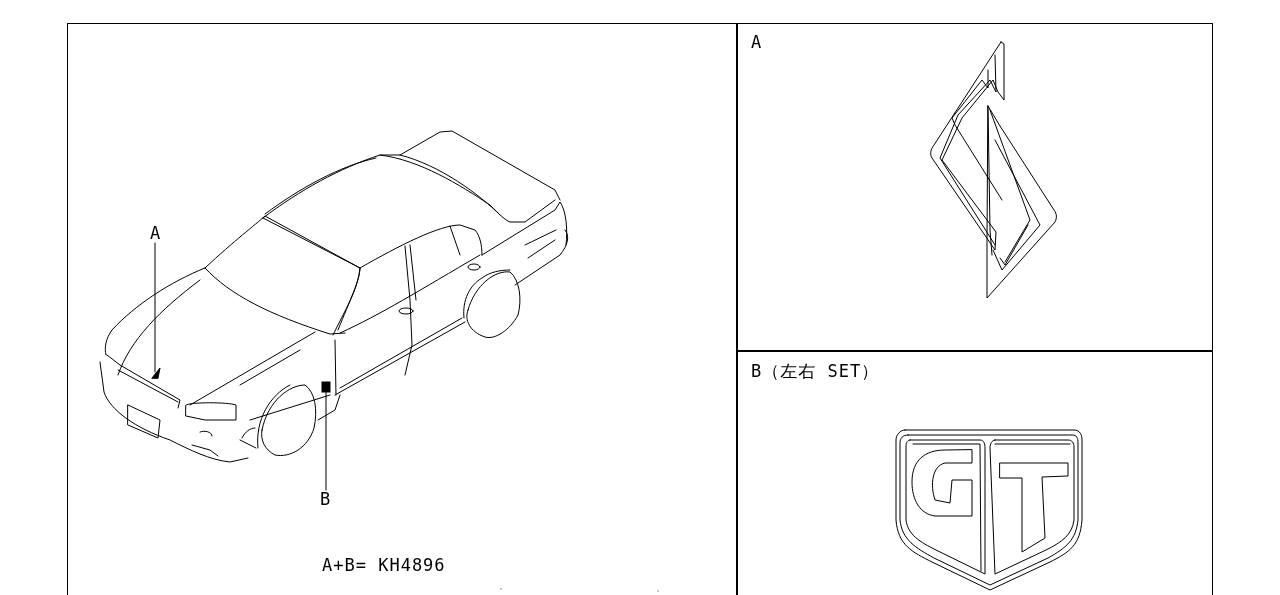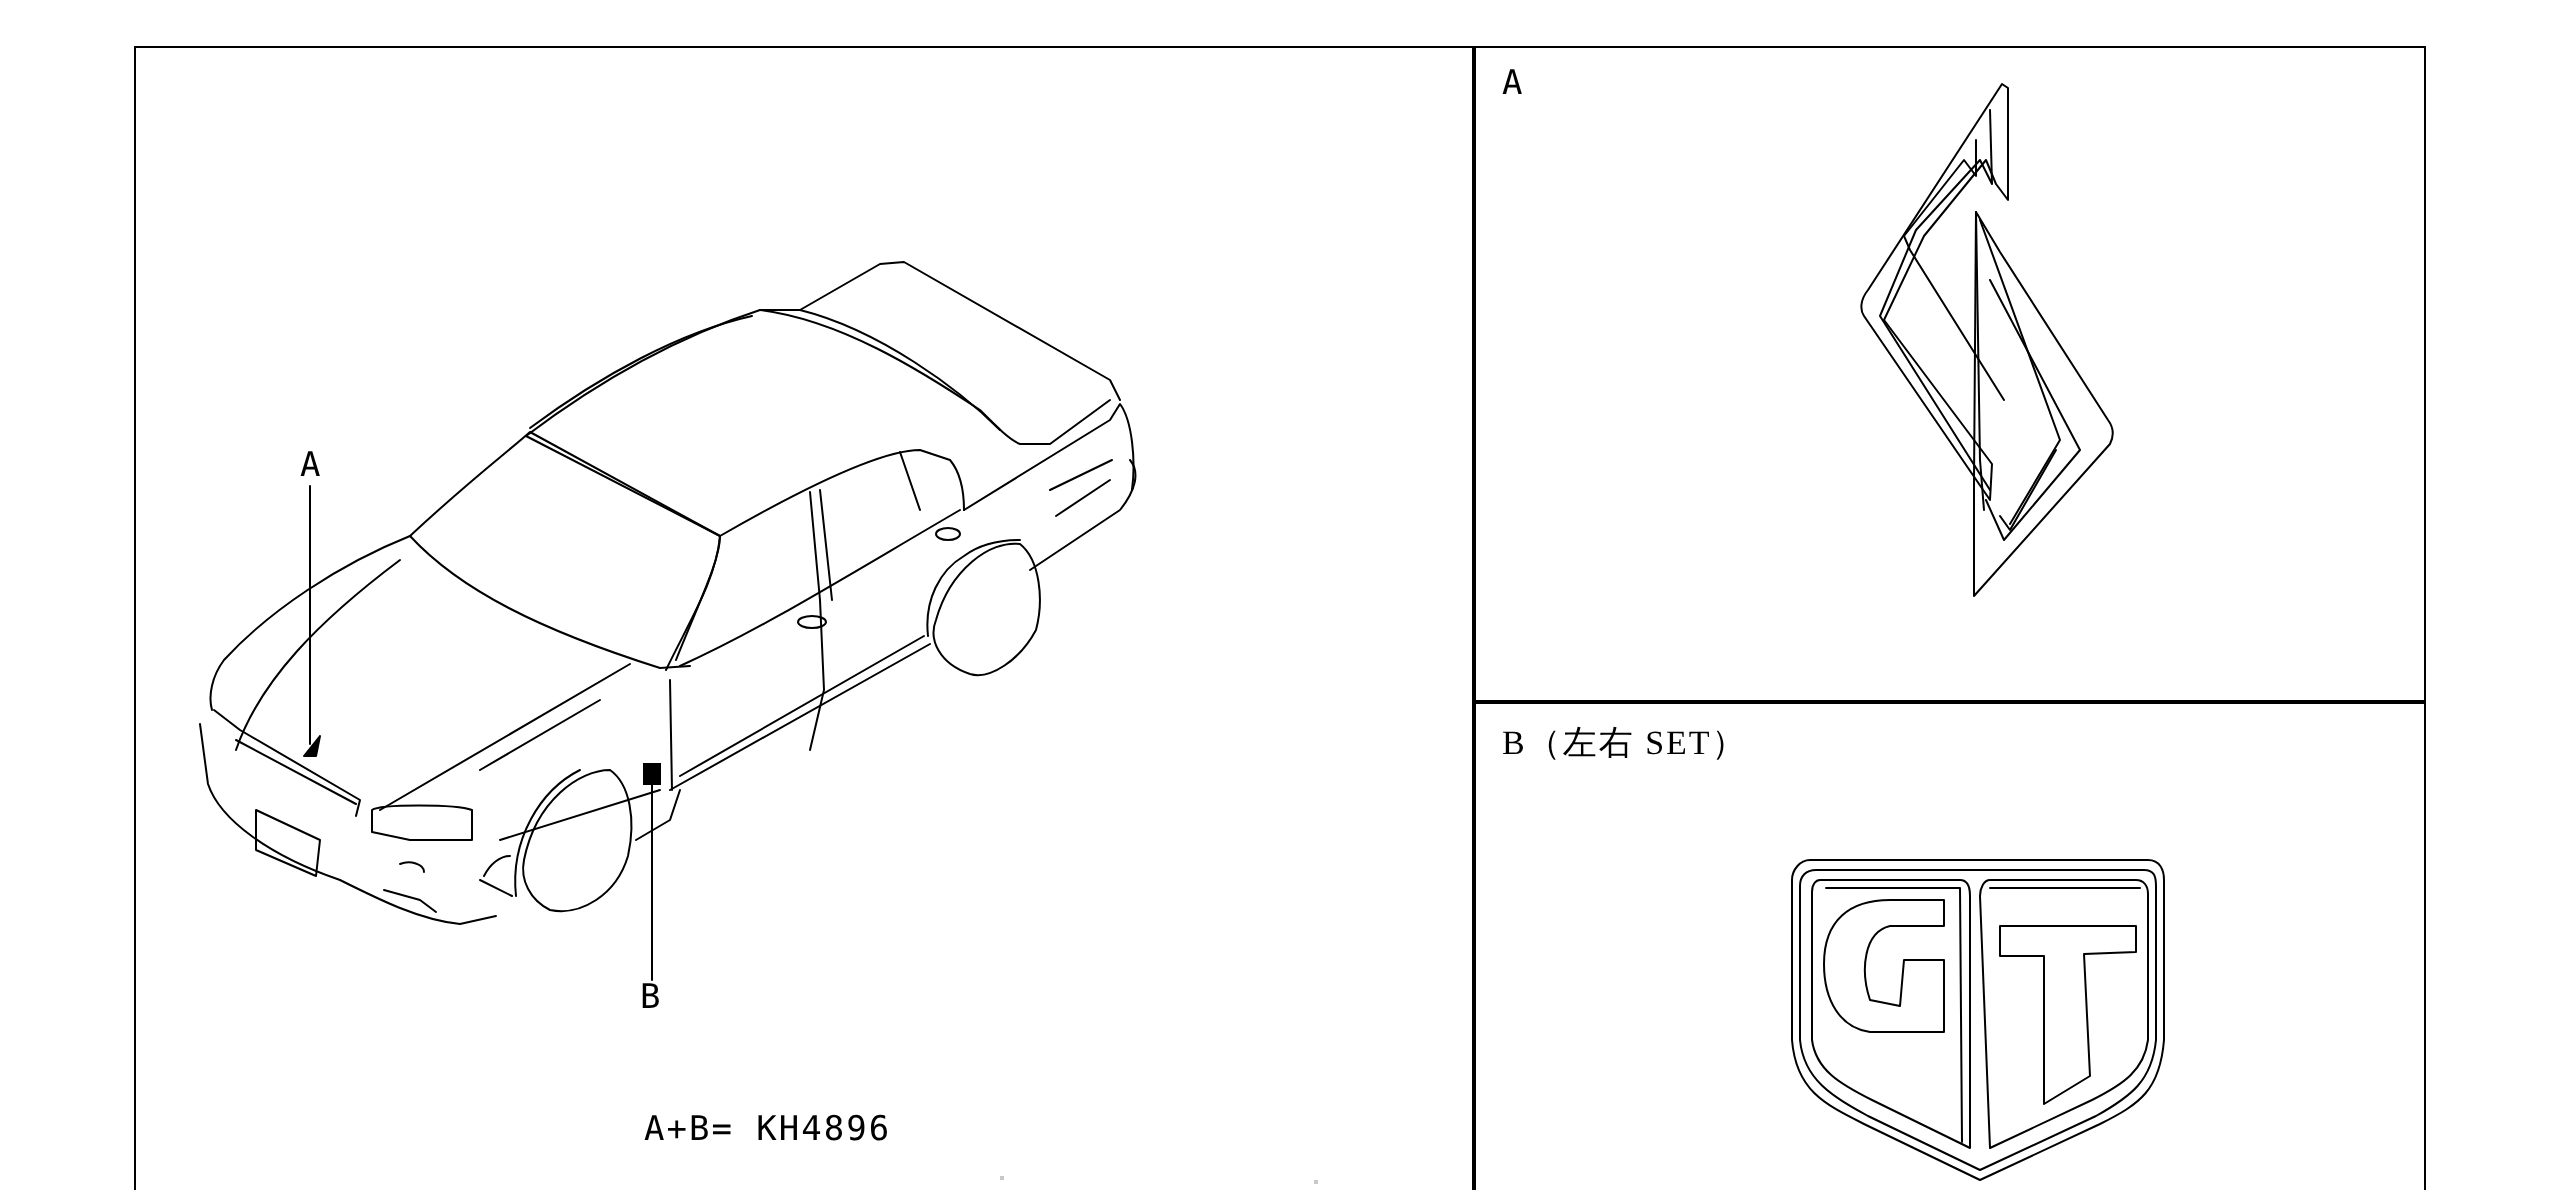--- a/index.html
+++ b/index.html
@@ -93,21 +93,21 @@
   <path d="M1001,42 L1004,44 L1004,100 L998,92 L993,80 L962,118 L942,160 L996,232 L995,250 L932,158 C930,155 930,150 934,145 L1001,42 Z"></path>
   <path d="M995,55 L996,92 L990,80 L958,115 L940,158 L995,245"></path>
   <path d="M988,70 L988,88 L982,80 L952,118 L955,125 L1002,200"></path>
   <path d="M988,106 L990,230 L992,255"></path>
   <path d="M987,240 L987,298 L1055,222 C1057,218 1057,214 1054,210 L1000,126 L988,106 Z"></path>
   <path d="M993,250 L1002,270 L1040,225 L995,140"></path>
   <path d="M1000,258 L1005,265 L1028,225"></path>
   <path d="M990,110 L1030,220 L1005,262"></path>
 </svg>
 
-<div class="label" style="left:751px; top:363px;font-family:Liberation Serif, serif;">B（左右 SET）</div>
+<div class="label" style="left:751px; top:363px;">B（左右 SET）</div>
 <svg class="drw" width="1280" height="595">
 
   <path d="M905,430 L1074,430 C1080,430 1082,435 1082,440 L1082,520 C1080,545 1070,552 1050,562 L990,590 L932,562 C912,552 898,545 896,520 L896,440 C896,435 900,430 905,430 Z"></path>
   <path d="M908,435 L1072,435 C1077,435 1078,438 1078,443 L1078,520 C1076,540 1066,548 1048,558 L990,585 L934,558 C916,548 902,540 900,520 L900,443 C900,438 903,435 908,435 Z"></path>
 
   <path d="M910,440 L980,440 C984,440 985,444 985,448 L985,574 L936,550 C920,542 908,535 906,520 L906,446 C906,442 908,440 910,440 Z"></path>
   <path d="M913,444 L980,444 L981,571"></path>
 
   <path d="M995,440 L1068,440 C1072,440 1074,443 1074,447 L1074,520 C1072,535 1062,542 1046,550 L995,574 L990,448 C990,444 992,440 995,440 Z"></path>
   <path d="M995,444 L1070,444"></path>

